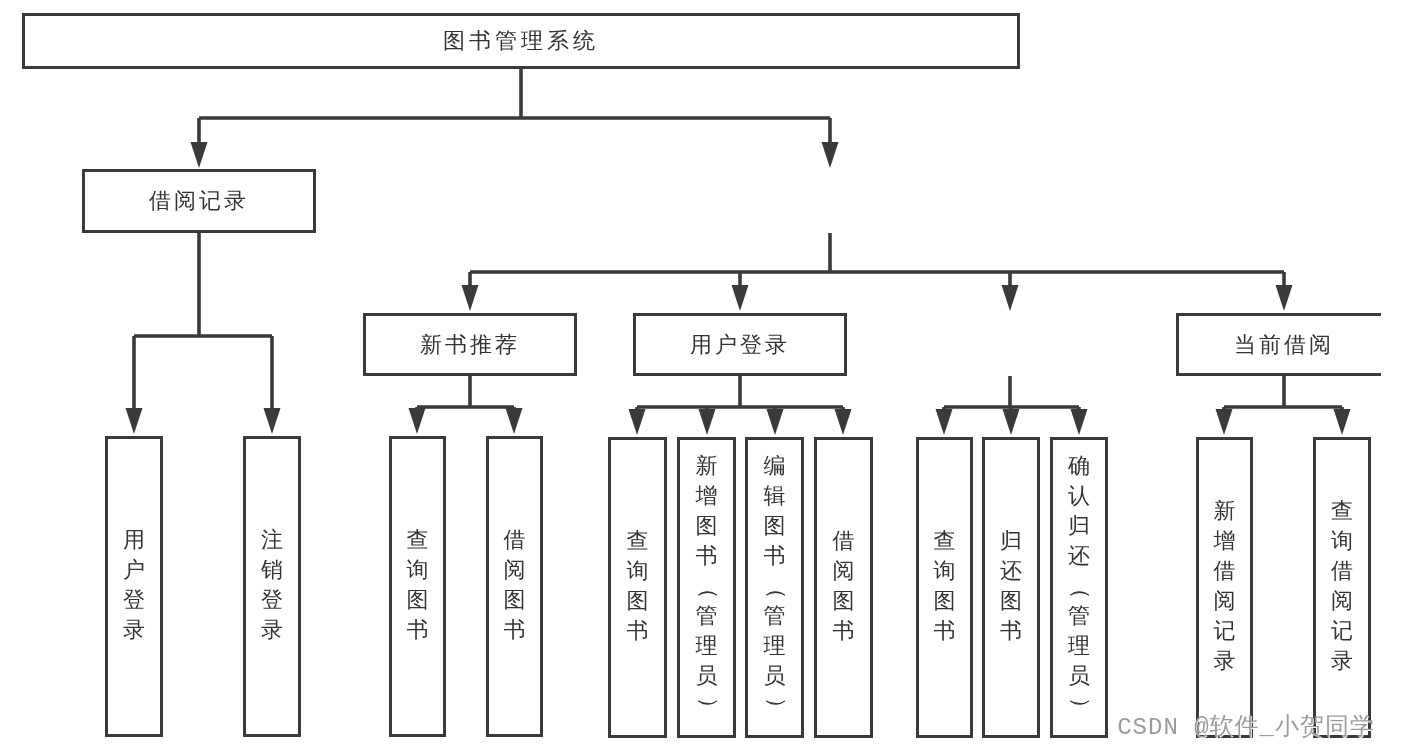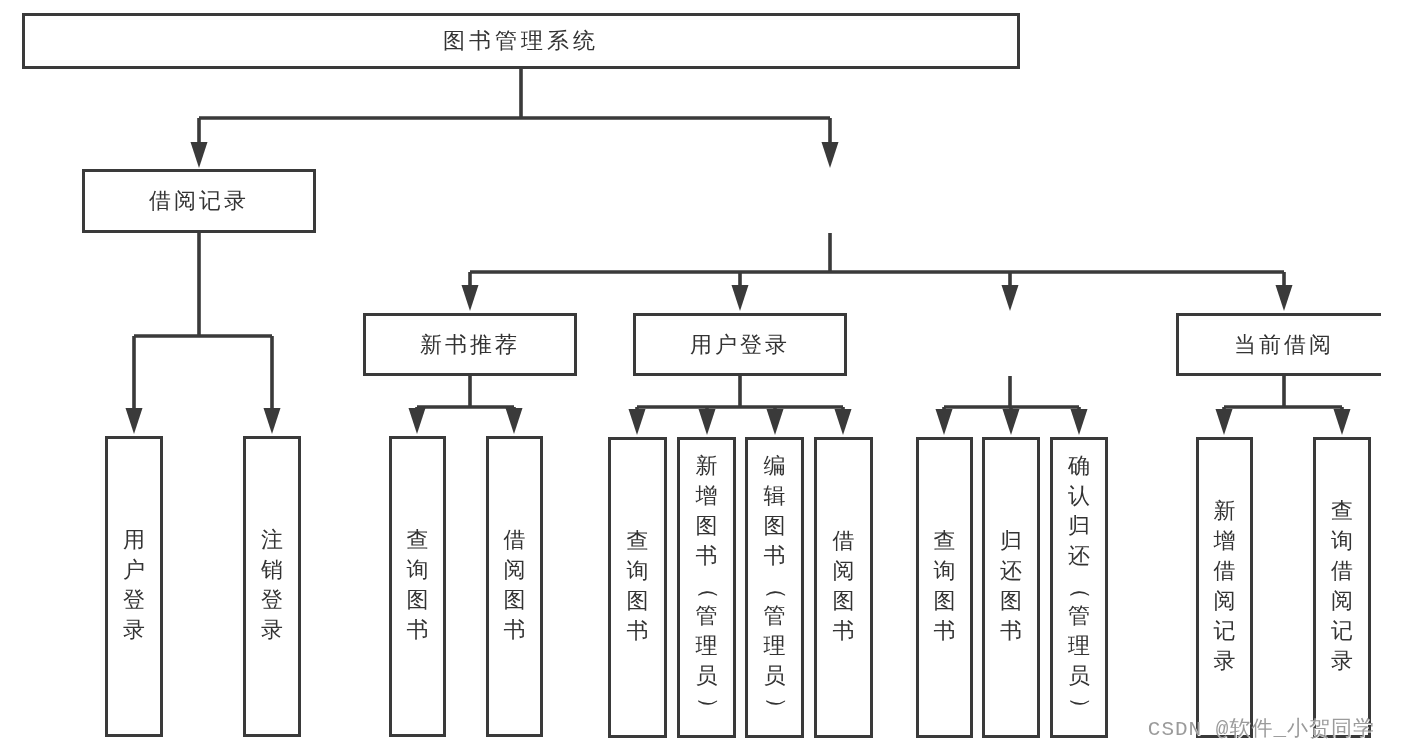--- a/index.html
+++ b/index.html
@@ -17,21 +17,21 @@
   .vbox{
     position:absolute;box-sizing:border-box;background:#ffffff;
     border:3px solid #3a3a3a;display:flex;align-items:center;justify-content:center;
     color:#333333;font-size:22px;z-index:2;
   }
   .vtext{display:flex;flex-direction:column;align-items:center;}
   .vtext span{display:block;height:30px;line-height:30px;text-align:center;}
   .vtext span.rot{transform:rotate(90deg);}
   .watermark{
     position:absolute;right:6px;bottom:5px;z-index:5;
-    color:#9b9b9b;font-size:21px;letter-spacing:1px;white-space:nowrap;
+    color:#9b9b9b;font-size:24px;letter-spacing:1px;white-space:nowrap;
     text-shadow:1px 1px 0 rgba(255,255,255,0.9);
   }
 </style>
 </head>
 <body>
 
 <div class="canvas">
 
   <svg class="connector-svg" width="1405" height="747" viewBox="0 0 1405 747">
     <path d="M521 69 V118 M199 118 H830 M199 118 V146 M830 118 V146

